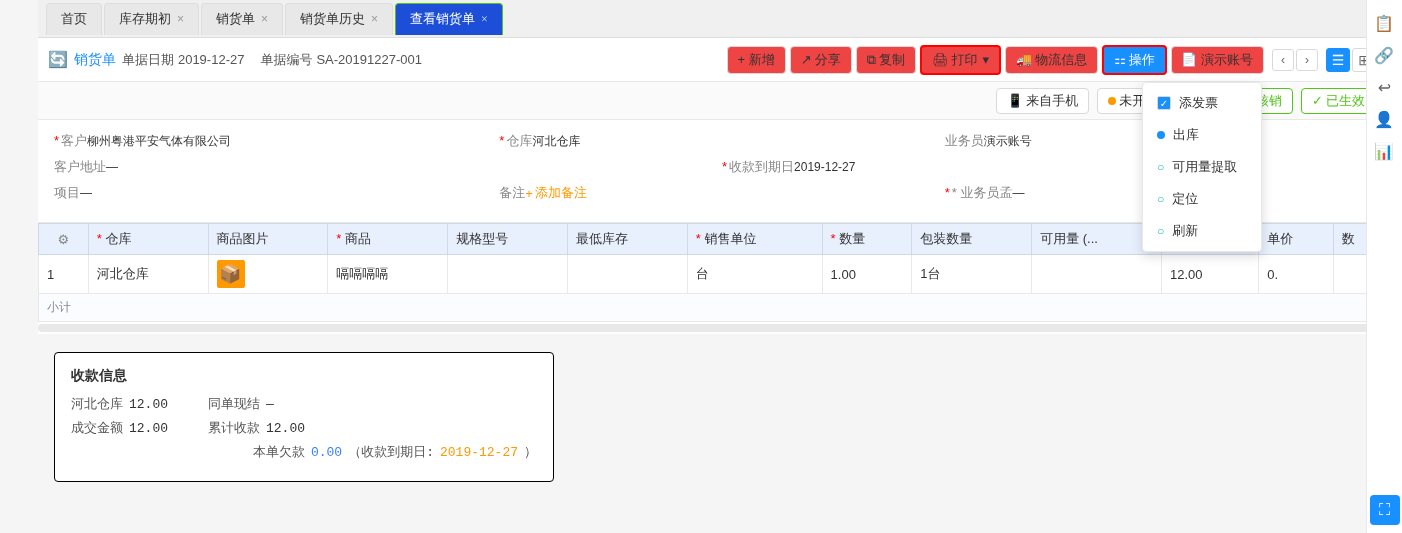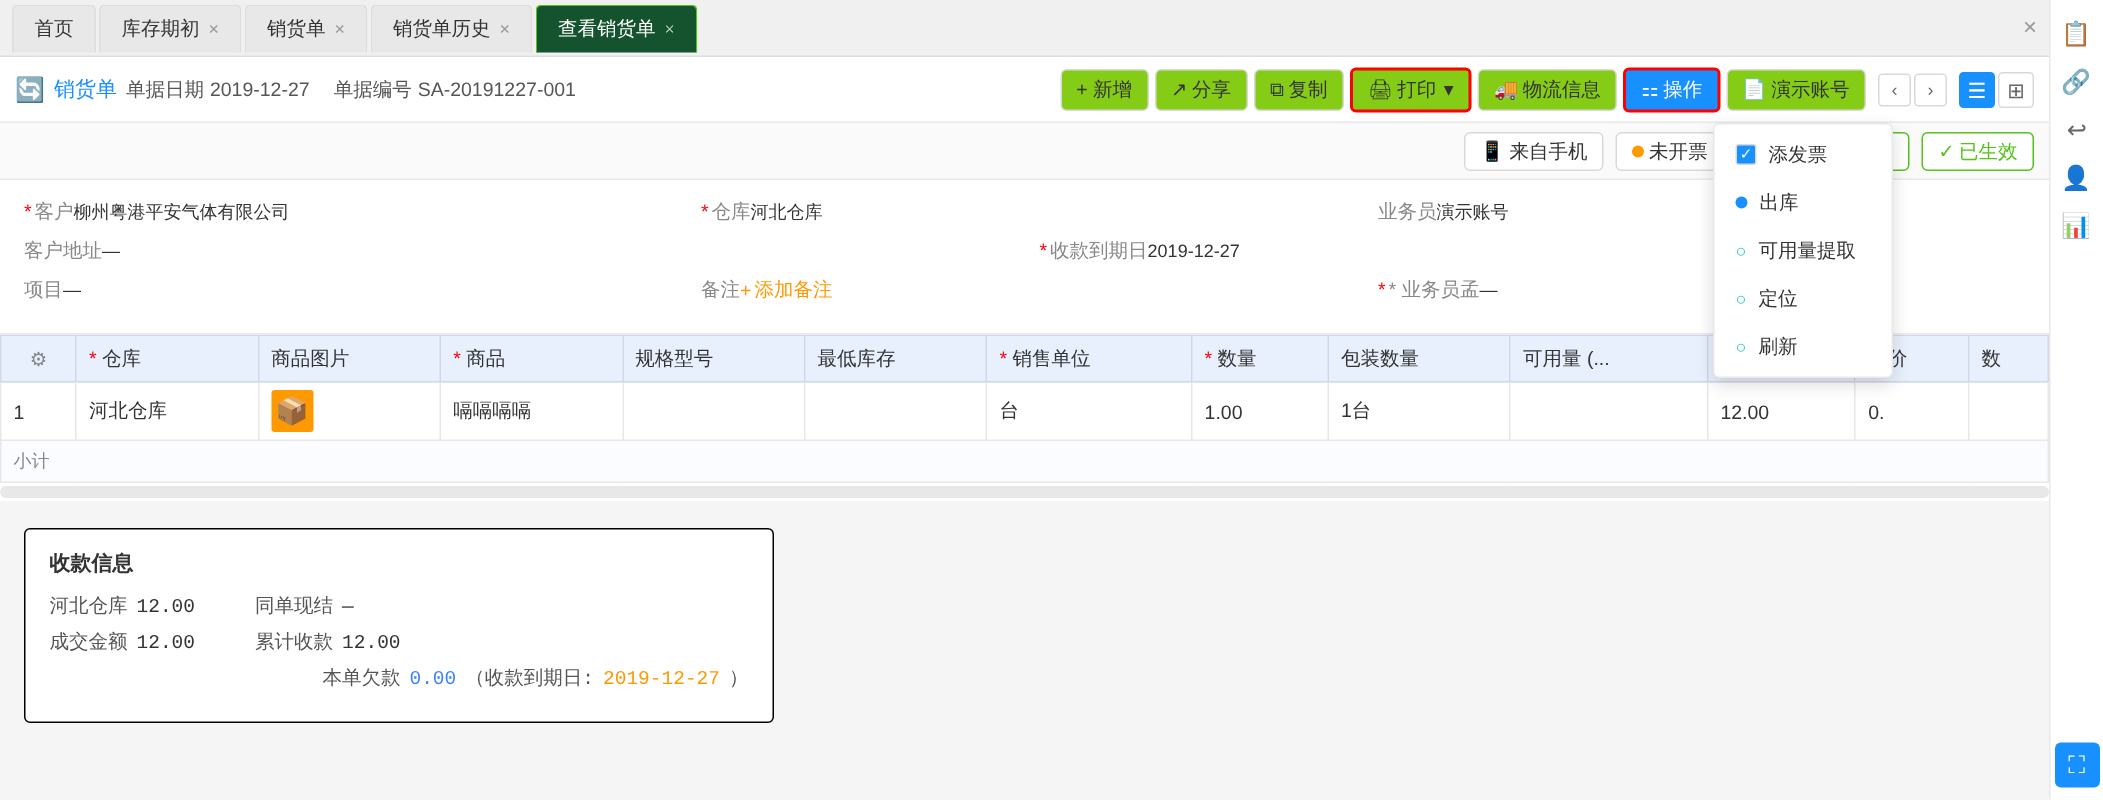--- a/index.html
+++ b/index.html
@@ -9,37 +9,37 @@
     .tab-bar {
       display: flex; align-items: center; background: #f0f0f0; border-bottom: 1px solid #ddd;
       padding: 0 8px; height: 38px; position: relative;
     }
     .tab {
       display: flex; align-items: center; padding: 6px 14px; border-radius: 4px 4px 0 0;
       cursor: pointer; font-size: 13px; white-space: nowrap; height: 32px;
       background: #e8e8e8; margin-right: 2px; border: 1px solid #ddd; border-bottom: none;
     }
     .tab .close { margin-left: 6px; color: #999; font-size: 12px; cursor: pointer; }
-    .tab.highlight { background: #14532d; color: #fff; border-color: #52c41a; font-family: Liberation Serif, serif; }
+    .tab.highlight { background: #1d4ed8; color: #fff; border-color: #52c41a; font-family: Liberation Serif, serif; }
     .tab.highlight .close { color: rgba(255,255,255,0.8); }
     .tab-close-all { margin-left: auto; color: #999; cursor: pointer; font-size: 16px; }
 
     
     .toolbar {
       display: flex; align-items: center; background: #fff; border-bottom: 1px solid #e8e8e8;
       padding: 4px 10px; height: 44px; gap: 8px;
     }
     .toolbar-left { display: flex; align-items: center; gap: 6px; flex: 1; }
     .doc-title { display: flex; align-items: center; gap: 6px; color: #1890ff; font-size: 14px; font-weight: 500; }
     .doc-info { display: flex; align-items: center; gap: 16px; font-size: 13px; color: #555; }
     .doc-info span { display: flex; align-items: center; gap: 4px; }
     .toolbar-right { display: flex; align-items: center; gap: 4px; }
     .btn {
       display: flex; align-items: center; gap: 3px; padding: 4px 10px; border-radius: 4px;
-      cursor: pointer; font-size: 13px; border: 1px solid #d9d9d9; background: #84cc16; white-space: nowrap;
+      cursor: pointer; font-size: 13px; border: 1px solid #d9d9d9; background: #ef4444; white-space: nowrap;
     }
 
     
     .sub-toolbar {
       display: flex; align-items: center; background: #fafafa; border-bottom: 1px solid #e8e8e8;
       padding: 4px 10px; height: 38px; gap: 8px; justify-content: flex-end;
     }
     .sub-btn {
       display: flex; align-items: center; gap: 3px; padding: 3px 10px; border-radius: 4px;
       cursor: pointer; font-size: 13px; border: 1px solid #d9d9d9; background: #fff; white-space: nowrap;
@@ -104,21 +104,21 @@
       display: flex; align-items: center; gap: 8px; padding: 7px 14px;
       cursor: pointer; font-size: 13px; color: #333;
     }
     .dot { width: 8px; height: 8px; border-radius: 50%; display: inline-block; }
     .dot-blue { background: #1890ff; }
     .checkbox-icon { width: 14px; height: 14px; border: 1px solid #d9d9d9; border-radius: 2px; display: flex; align-items: center; justify-content: center; background: #1890ff; }
 
     
     .btn-operations-outline { border: 2px solid red !important; }
 
-    .main-content { margin-right: 36px; }
+    .main-content { margin-right: 16px; padding-left: 38px; }
 
     .scroll-bar-area { height: 8px; background: #e8e8e8; margin: 2px 0; border-radius: 4px; }
 
     .table-img { width: 28px; height: 28px; background: #ff9900; border-radius: 2px; display: flex; align-items: center; justify-content: center; }
 
     .nav-arrows { display: flex; gap: 2px; margin-left: 4px; }
     .nav-arrow { width: 22px; height: 22px; display: flex; align-items: center; justify-content: center; border: 1px solid #d9d9d9; border-radius: 3px; cursor: pointer; font-size: 12px; color: #666; background: #fff; }
 
     .view-btns { display: flex; gap: 2px; margin-left: 4px; }
     .view-btn { width: 24px; height: 24px; display: flex; align-items: center; justify-content: center; border: 1px solid #d9d9d9; border-radius: 3px; cursor: pointer; font-size: 14px; color: #666; background: #fff; }

